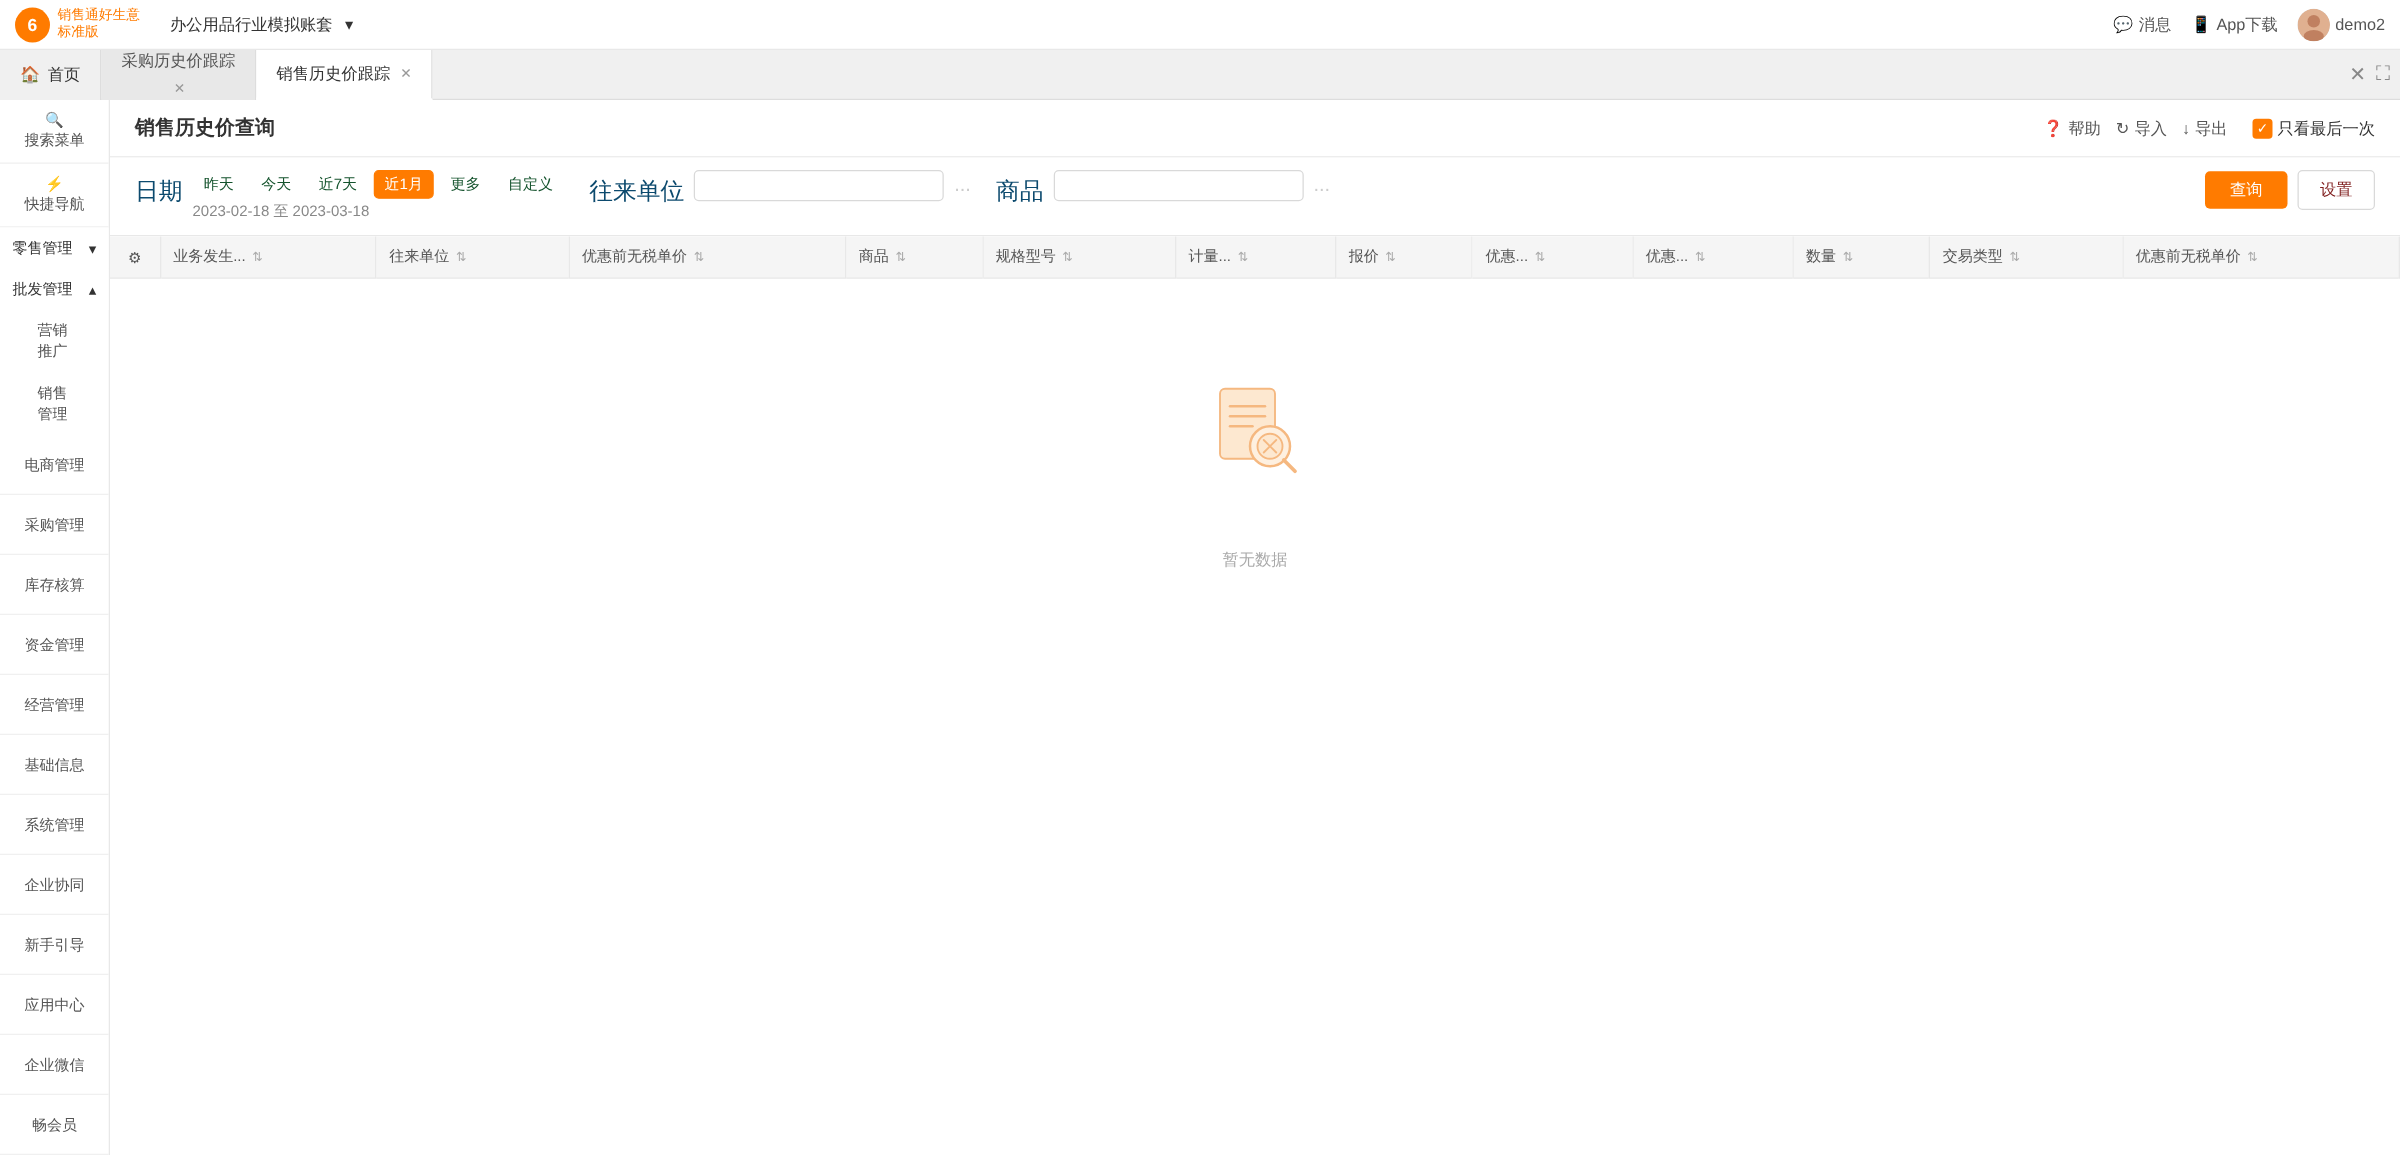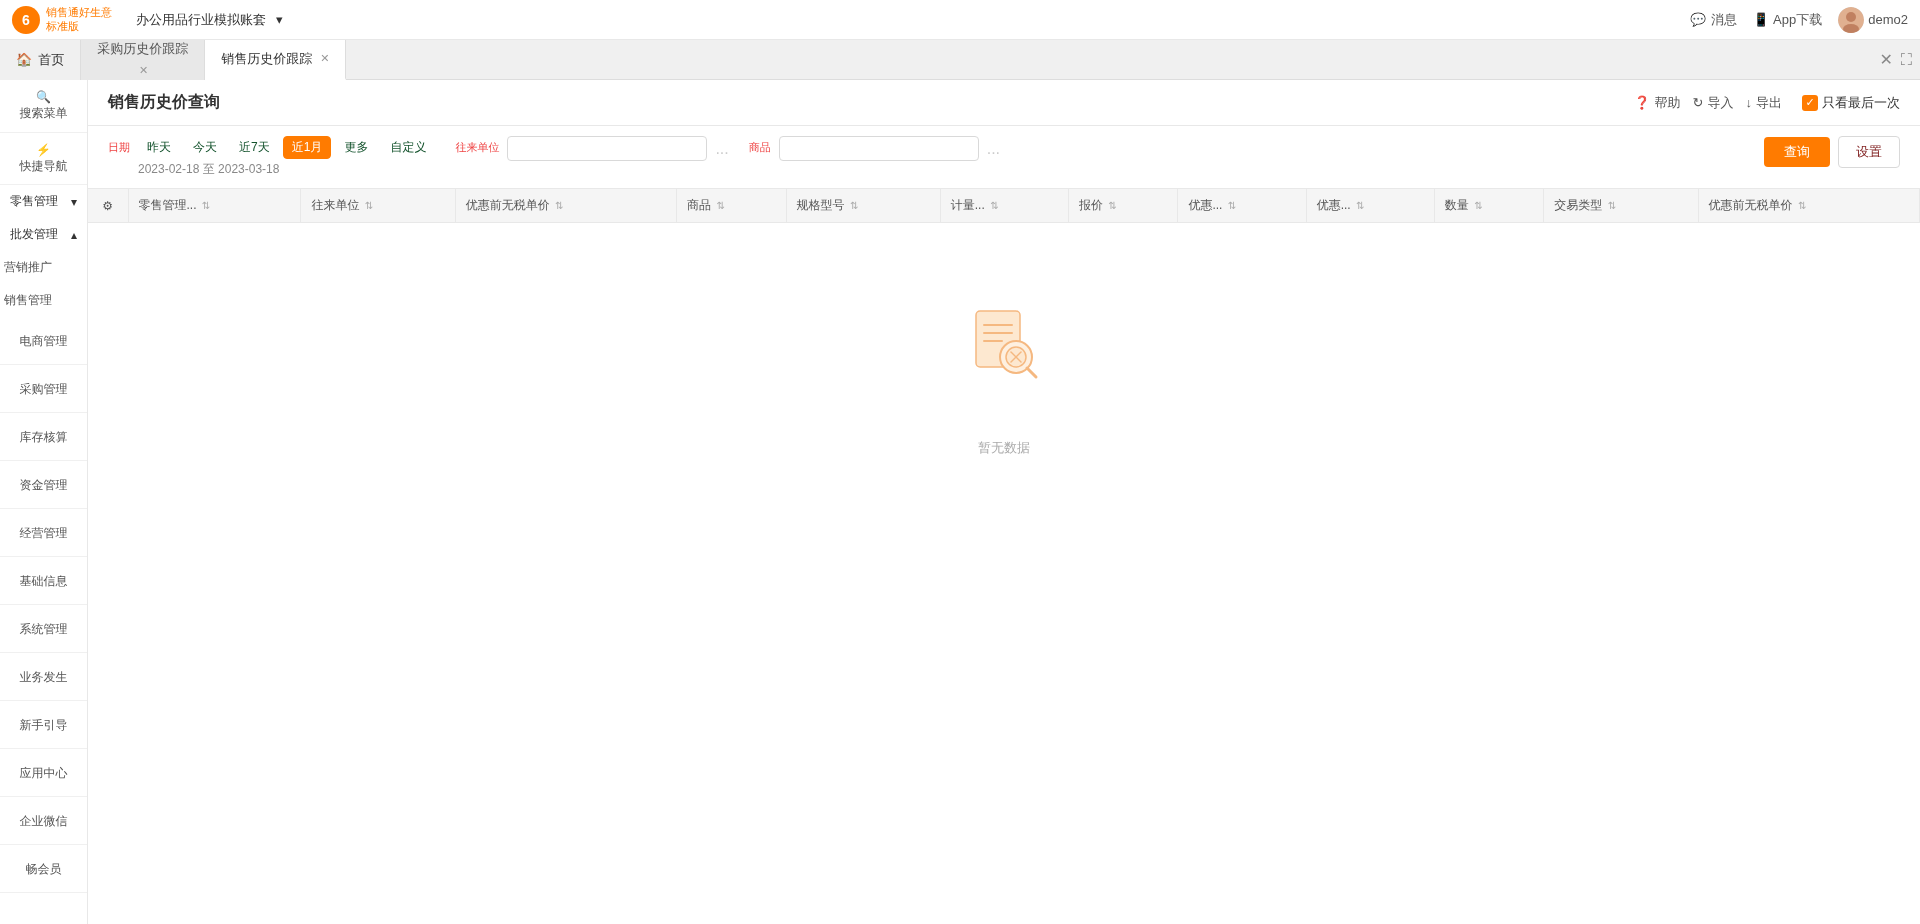--- a/index.html
+++ b/index.html
@@ -100,21 +100,21 @@
       display: flex;
       align-items: center;
       justify-content: space-between;
       padding: 8px 10px;
       font-size: 12px;
       color: #333;
       cursor: pointer;
       background: #fff;
     }
     .sidebar-sub-item {
-      padding: 8px 4px;
+      padding: 8px 30px;
       font-size: 12px;
       color: #555;
       cursor: pointer;
       text-align: left;
       width: 100%;
     }
 
     
     .content-area {
       flex: 1;
@@ -143,21 +143,21 @@
       background: #fff;
       padding: 10px 20px;
       display: flex;
       align-items: flex-start;
       gap: 20px;
       border-bottom: 1px solid #e8e8e8;
       flex-shrink: 0;
       flex-wrap: wrap;
     }
     .filter-group { display: flex; align-items: flex-start; gap: 8px; }
-    .filter-label { font-size: 11px; color: #ef4444; white-space: nowrap; padding-top: 4px; }
+    .filter-label { font-size: 19px; color: #0c4a6e; white-space: nowrap; padding-top: 4px; }
     .filter-dates { display: flex; flex-direction: column; }
     .date-options { display: flex; gap: 4px; align-items: center; }
     .date-btn {
       padding: 2px 8px;
       border-radius: 4px;
       font-size: 12px;
       cursor: pointer;
       border: 1px solid transparent;
       color: #14532d;
     }
@@ -352,21 +352,21 @@
     <div class="sidebar-item">
       <span class="item-label">经营管理</span>
     </div>
     <div class="sidebar-item">
       <span class="item-label">基础信息</span>
     </div>
     <div class="sidebar-item">
       <span class="item-label">系统管理</span>
     </div>
     <div class="sidebar-item">
-      <span class="item-label">业务发生</span>
+      <span class="item-label">企业协同</span>
     </div>
     <div class="sidebar-item">
       <span class="item-label">新手引导</span>
     </div>
     <div class="sidebar-item">
       <span class="item-label">应用中心</span>
     </div>
     <div class="sidebar-item">
       <span class="item-label">企业微信</span>
     </div>
@@ -440,21 +440,21 @@
     </div>
 
     <div class="table-area">
       <table>
         <thead>
           <tr>
             <th class="th-settings">
               <span>⚙</span>
             </th>
             <th>
-              <span>零售管理...</span>
+              <span>业务发生...</span>
               <span class="sort-icon">⇅</span>
             </th>
             <th>
               <span>往来单位</span>
               <span class="sort-icon">⇅</span>
             </th>
             <th>
               <span>优惠前无税单价</span>
               <span class="sort-icon">⇅</span>
             </th>

